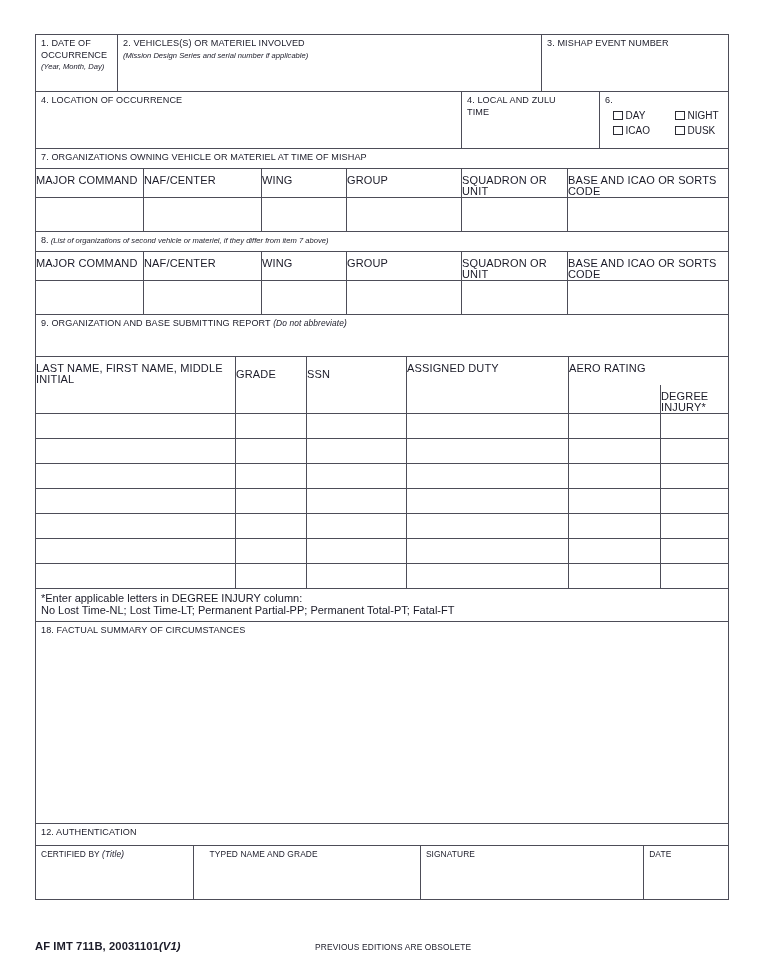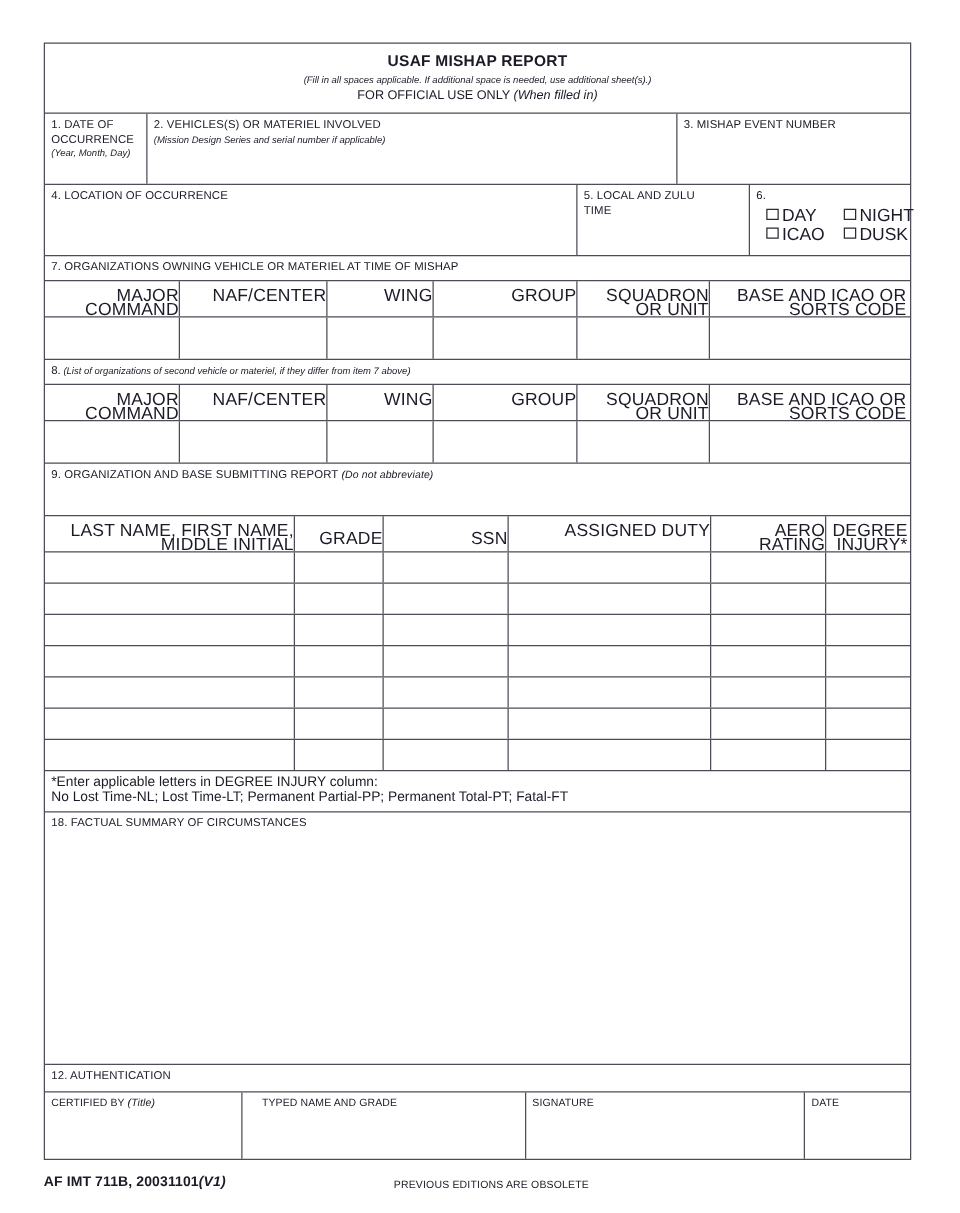--- a/index.html
+++ b/index.html
@@ -69,38 +69,38 @@
     letter-spacing: .1px;
   }
   .lbl-it {
     font-size: 7.6px;
     font-style: italic;
     line-height: 11px;
   }
   .ital { font-style: italic; }
 
   .colhead {
-    font-size: 14px;
+    font-size: 11px;
     line-height: 11px;
-    text-align: right;
+    text-align: left;
     padding-top: 6px;
     letter-spacing: .15px;
   }
 
   
   .cb-grid {
     display: grid;
     grid-template-columns: 62px auto;
     row-gap: 5px;
     padding: 4px 0 0 13px;
   }
   .cb-opt {
     display: flex;
     align-items: center;
-    font-size: 14px;
+    font-size: 10px;
     line-height: 10px;
   }
   .cb-box {
     width: 7.5px;
     height: 7.5px;
     border: 1.1px solid #2b2b33;
     margin-right: 3px;
     flex: 0 0 auto;
     background: #fff;
   }
@@ -137,46 +137,41 @@
     letter-spacing: .15px;
   }
 </style>
 </head>
 <body>
 
 <div class="page">
 
   <div class="form">
 
-    <div class="band titleblock">
-      <div class="title-main">USAF MISHAP REPORT</div>
-      <div class="title-sub">(Fill in all spaces applicable.  If additional space is needed, use additional sheet(s).)</div>
-      <div class="title-fouo"><span>FOR OFFICIAL USE ONLY </span><i>(When filled in)</i></div>
-    </div>
 
     <div class="row band">
       <div class="cell pad" style="width:81px;height:56px;">
         <div class="lbl">1.   DATE OF OCCURRENCE</div>
         <div class="lbl-it">(Year, Month, Day)</div>
       </div>
       <div class="cell pad" style="width:424px;">
         <div class="lbl">2.   VEHICLES(S) OR MATERIEL INVOLVED</div>
         <div class="lbl-it">(Mission Design Series and serial number if applicable)</div>
       </div>
       <div class="cell pad" style="width:187px;">
         <div class="lbl">3.   MISHAP EVENT NUMBER</div>
       </div>
     </div>
 
     <div class="row band">
       <div class="cell pad" style="width:425px;height:56px;">
         <div class="lbl">4.   LOCATION OF OCCURRENCE</div>
       </div>
       <div class="cell pad" style="width:138px;">
-        <div class="lbl" style="max-width:92px;">5.   LOCAL AND ZULU TIME</div>
+        <div class="lbl" style="max-width:92px;">4.   LOCAL AND ZULU TIME</div>
       </div>
       <div class="cell" style="width:129px;">
         <div class="lbl" style="padding:3px 0 0 5px;">6.</div>
         <div class="cb-grid">
           <div class="cb-opt">
             <span class="cb-box"></span>
             <span>DAY</span>
           </div>
           <div class="cb-opt">
             <span class="cb-box"></span>
@@ -237,21 +232,21 @@
     <div class="band pad" style="height:38px;">
       <div class="lbl"><span>9.   ORGANIZATION AND BASE SUBMITTING REPORT </span><span class="ital" style="font-size:8.4px;">(Do not abbreviate)</span></div>
     </div>
 
     <div class="row band">
       <div class="cell colhead" style="width:199px;"><span>LAST NAME, FIRST NAME, MIDDLE INITIAL</span></div>
       <div class="cell colhead" style="width:71px;padding-top:12px;">GRADE</div>
       <div class="cell colhead" style="width:100px;padding-top:12px;">SSN</div>
       <div class="cell colhead" style="width:162px;">ASSIGNED DUTY</div>
       <div class="cell colhead" style="width:92px;">AERO RATING</div>
-      <div class="cell colhead" style="width:66px;">DEGREE INJURY*</div>
+      <div class="cell colhead" style="width:66px;margin-top:28px;">DEGREE INJURY*</div>
     </div>
     <div>
       <div class="row band">
         <div class="cell" style="width:199px;height:24px;"></div>
         <div class="cell" style="width:71px;"></div>
         <div class="cell" style="width:100px;"></div>
         <div class="cell" style="width:162px;"></div>
         <div class="cell" style="width:92px;"></div>
         <div class="cell" style="width:66px;"></div>
       </div>

